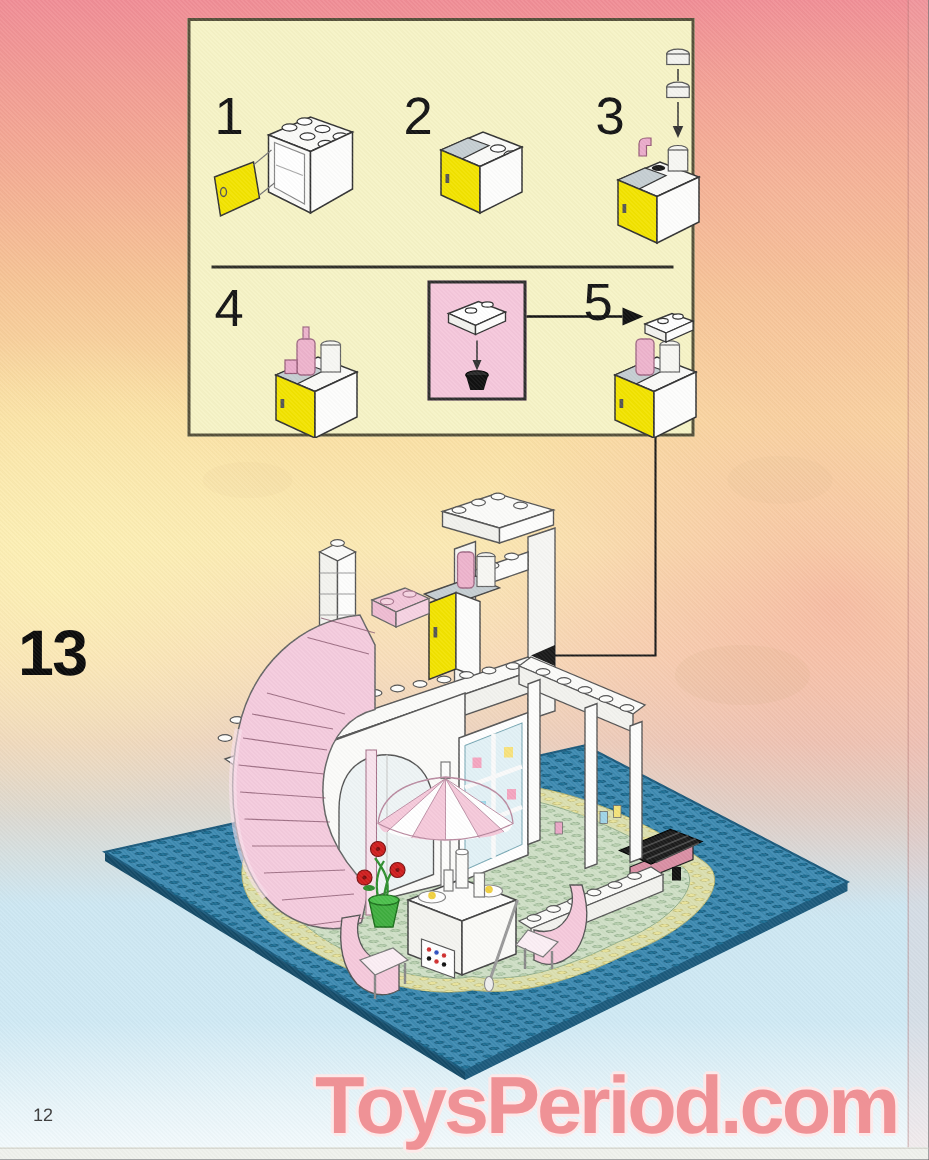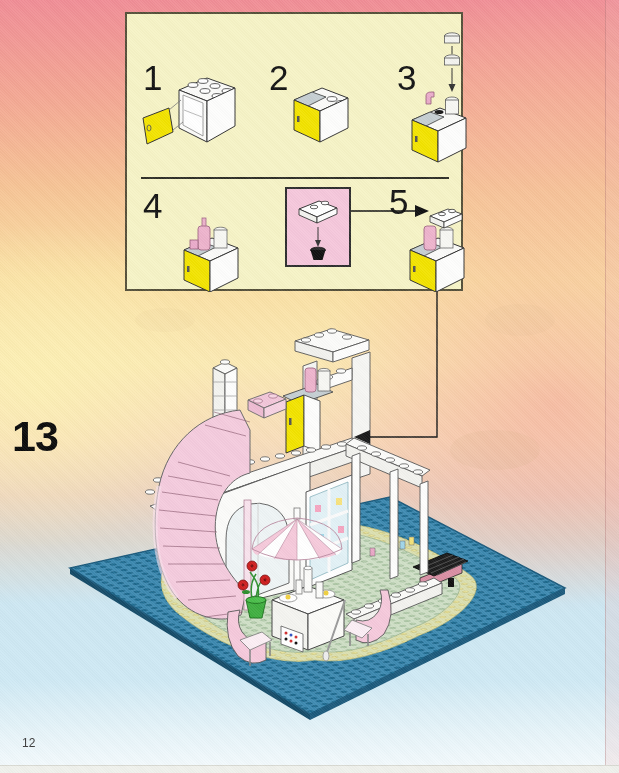--- a/index.html
+++ b/index.html
@@ -383,16 +383,17 @@
       <path d="M26,28 L44,21 L58,26 L40,34 Z" fill="#fff" stroke="#333" stroke-width="0.9"></path>
       <ellipse cx="38" cy="26" rx="3.5" ry="1.7" fill="#fff" stroke="#333" stroke-width="0.8"></ellipse>
       <ellipse cx="48" cy="23" rx="3.5" ry="1.7" fill="#fff" stroke="#333" stroke-width="0.8"></ellipse>
       <path d="M26,28 L40,34 L40,40 L26,34 Z" fill="#f2f2ee" stroke="#333" stroke-width="0.8"></path>
       <path d="M40,34 L58,26 L58,32 L40,40 Z" fill="#fdfdfc" stroke="#333" stroke-width="0.8"></path>
     </svg>
   </div>
 
   <div class="abs step13">13</div>
   <div class="abs pagenum">12</div>
+  <div class="abs watermark">ToysPeriod.com</div>
 
   <div class="abs crease"></div>
   <div class="abs bottom-strip"></div>
 </div>
 
 </body></html>

